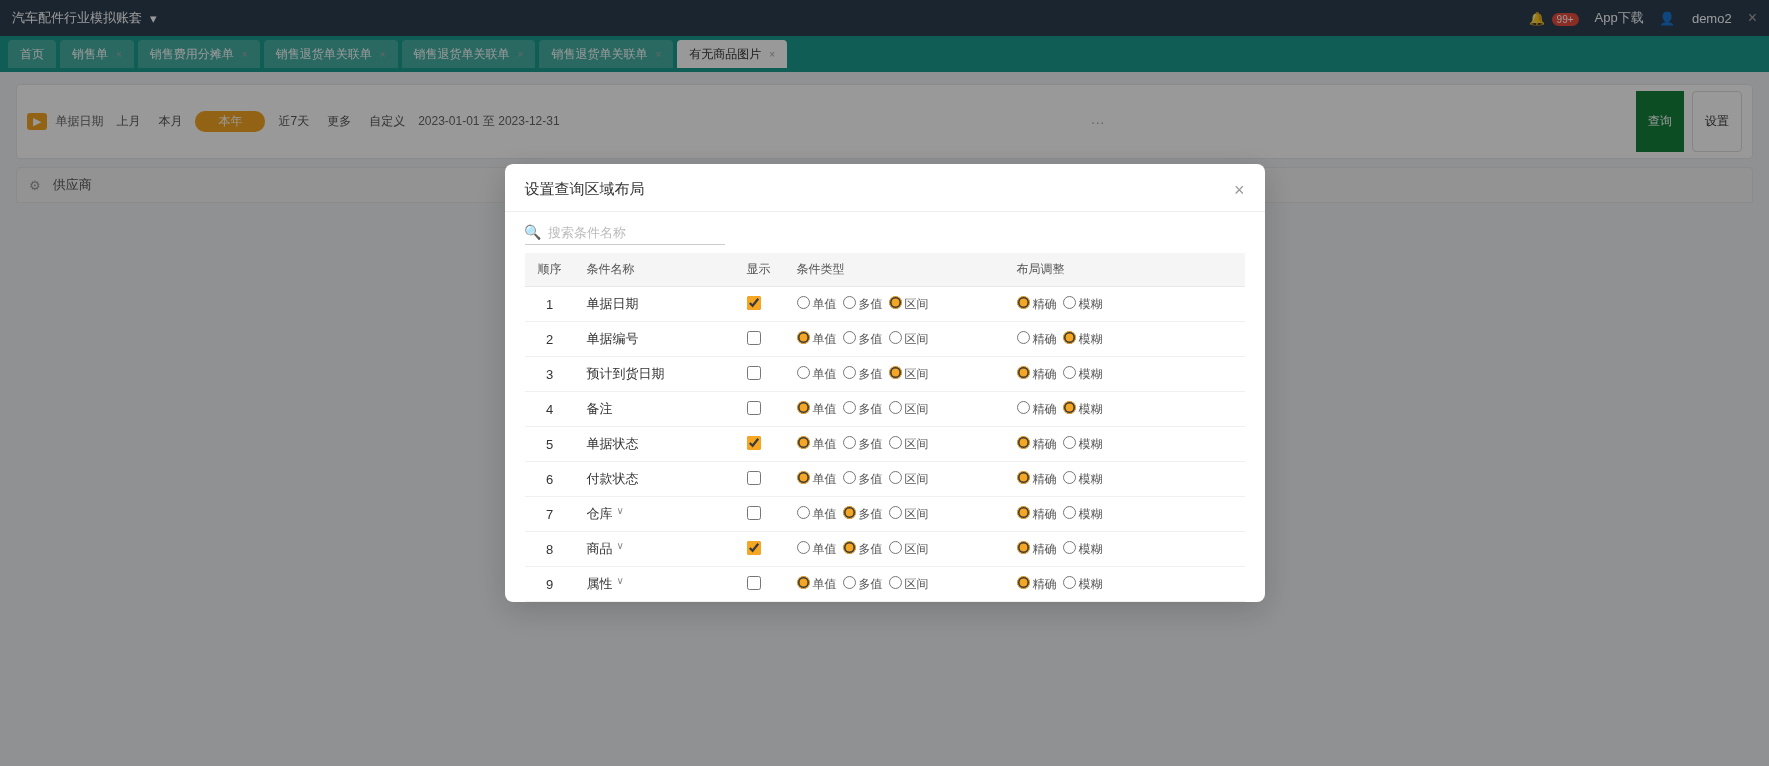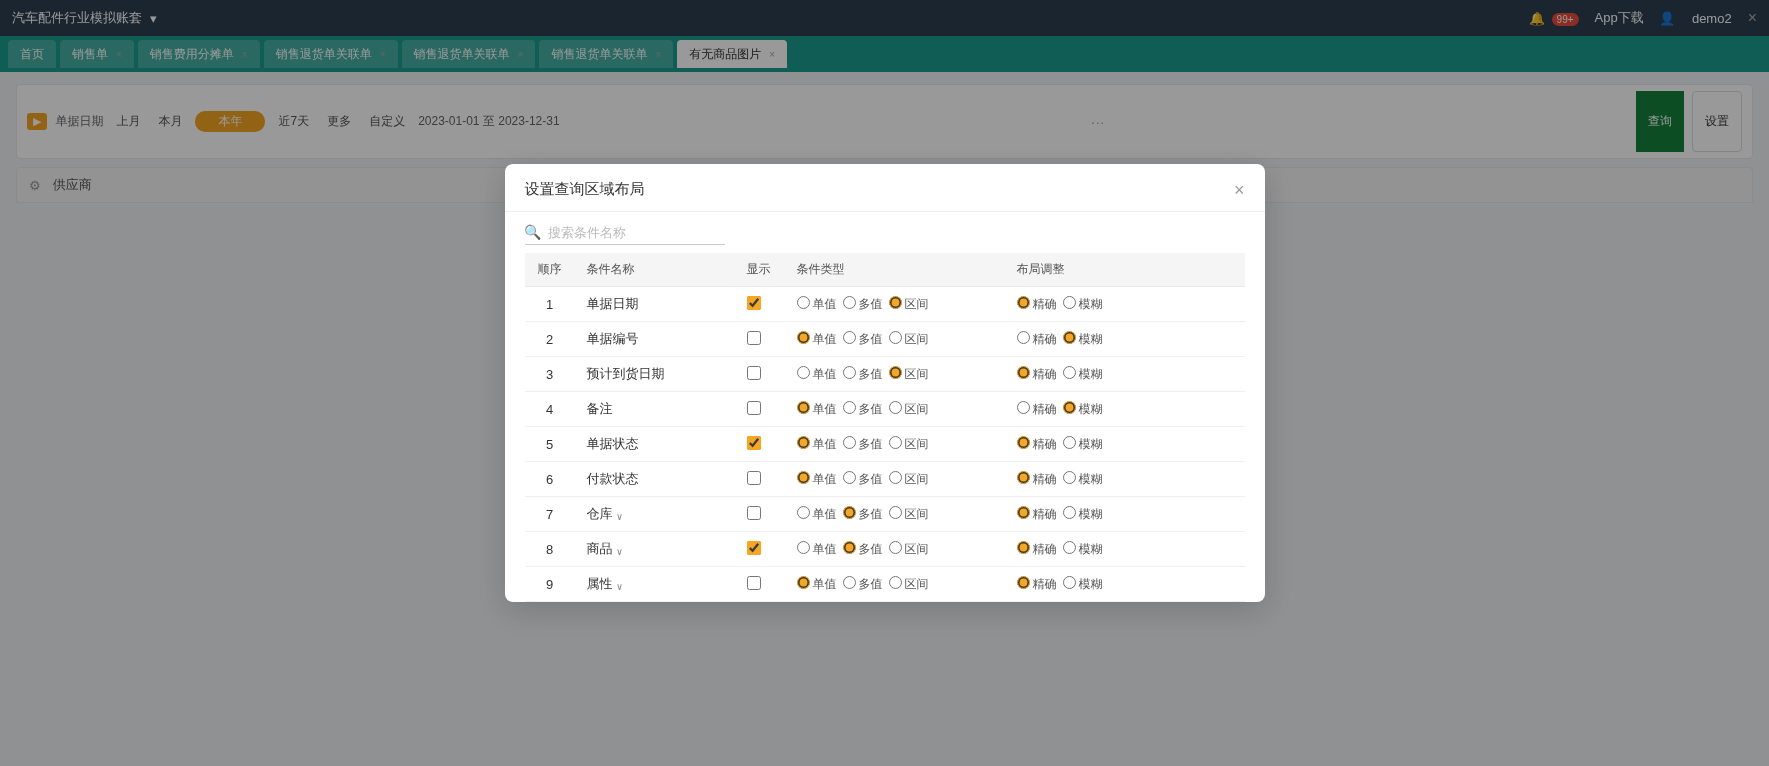--- a/index.html
+++ b/index.html
@@ -288,21 +288,21 @@
       background: #f5a623;
       border: none;
       color: #fff;
       padding: 7px 24px;
       border-radius: 4px;
       cursor: pointer;
       font-size: 13px;
       font-weight: 500;
     }
 
-    .condition-name { display: flex; align-items: flex-end; gap: 4px; font-family: Liberation Mono, monospace; }
+    .condition-name { display: flex; align-items: flex-start; gap: 4px; }
     .chevron-down { font-size: 10px; color: #888; }
 
     
     .dialog-table::-webkit-scrollbar { width: 6px; }
     .dialog-table::-webkit-scrollbar-track { background: #f1f1f1; }
     .dialog-table::-webkit-scrollbar-thumb { background: #ccc; border-radius: 3px; }
   </style>
 </head>
 <body>
 

